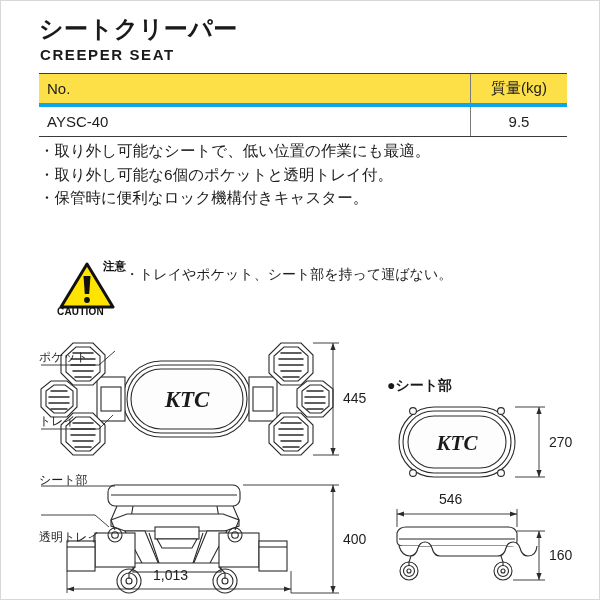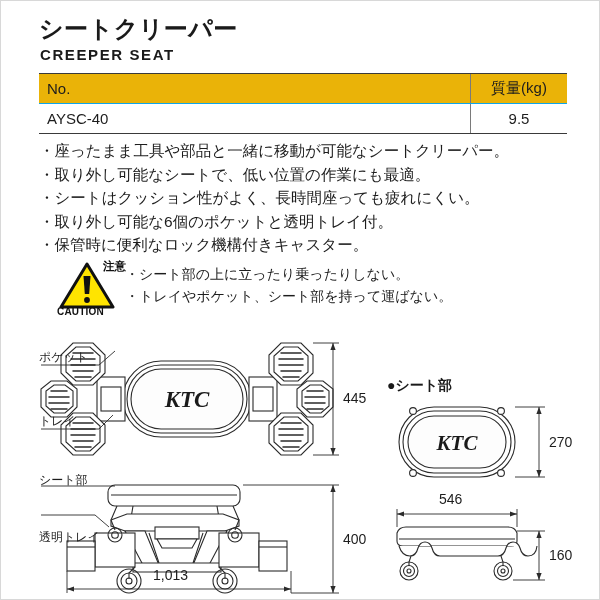--- a/index.html
+++ b/index.html
@@ -52,23 +52,23 @@
     border-collapse: collapse;
     table-layout: fixed;
   }
   .spec-table td {
     font-size: 15px;
     color: #1d1d1d;
     padding: 3px 0 4px 0;
     height: 22px;
   }
   .spec-table tr.head td {
-    background: #eab308;
+    background: #fde047;
     border-top: 1.6px solid #3a3a3a;
-    border-bottom: 1px solid #0ea5e9;
+    border-bottom: 4px solid #0ea5e9;
   }
   .spec-table tr.body td {
     border-bottom: 1.6px solid #3a3a3a;
   }
   .col-no { padding-left: 8px !important; text-align: left; }
   .col-mass {
     width: 96px;
     text-align: center;
     border-left: 1px solid #7a7a7a;
   }
@@ -181,39 +181,36 @@
       <td class="col-mass">質量(kg)</td>
     </tr>
     <tr class="body">
       <td class="col-no">AYSC-40</td>
       <td class="col-mass">9.5</td>
     </tr>
   </tbody>
     </table>
 
   <div class="features">
-    <div class="line">・座ったまま工具や部品と一緒に移動が可能なシートクリーパー。</div>
     <div class="line">・取り外し可能なシートで、低い位置の作業にも最適。</div>
-    <div class="line">・シートはクッション性がよく、長時間座っても疲れにくい。</div>
     <div class="line">・取り外し可能な6個のポケットと透明トレイ付。</div>
     <div class="line">・保管時に便利なロック機構付きキャスター。</div>
   </div>
 
   <div class="caution">
     <div class="caution-sign">
       <svg class="caution-tri" width="56" height="48" viewBox="0 0 56 48">
         <polygon points="28,3 54,46 2,46" fill="#FFE400" stroke="#111111" stroke-width="3" stroke-linejoin="round"></polygon>
         <polygon points="24.5,15 31.5,15 30.2,33 25.8,33" fill="#111111"></polygon>
         <circle cx="28" cy="39" r="2.9" fill="#111111"></circle>
       </svg>
       <div class="caution-word-jp">注意</div>
       <div class="caution-word-en">CAUTION</div>
     </div>
     <div class="caution-text">
-      <div class="line">・シート部の上に立ったり乗ったりしない。</div>
       <div class="line">・トレイやポケット、シート部を持って運ばない。</div>
     </div>
   </div>
 
   <div class="diagram" id="dia-top">
     <svg class="dwg" width="330" height="128" viewBox="0 0 330 128">
       <g fill="none" stroke="#2b2b2b" stroke-width="1.1">
 
         <rect x="86" y="24" width="128" height="76" rx="38" ry="38" fill="#ffffff"></rect>
         <rect x="90" y="28" width="120" height="68" rx="34" ry="34" fill="#ffffff"></rect>

